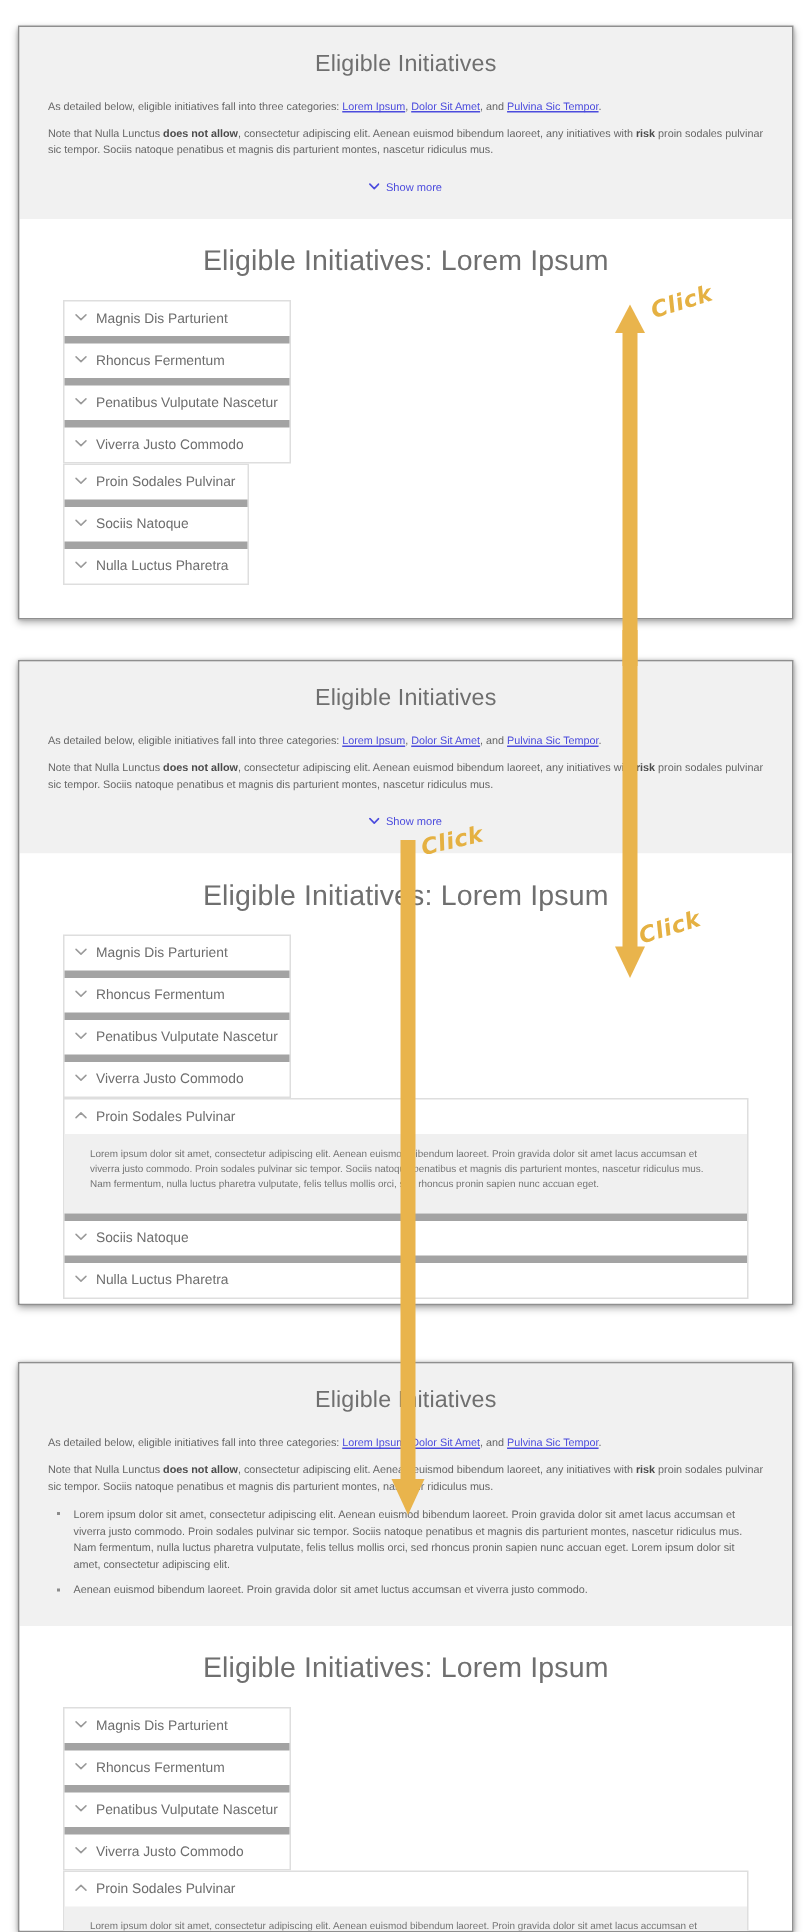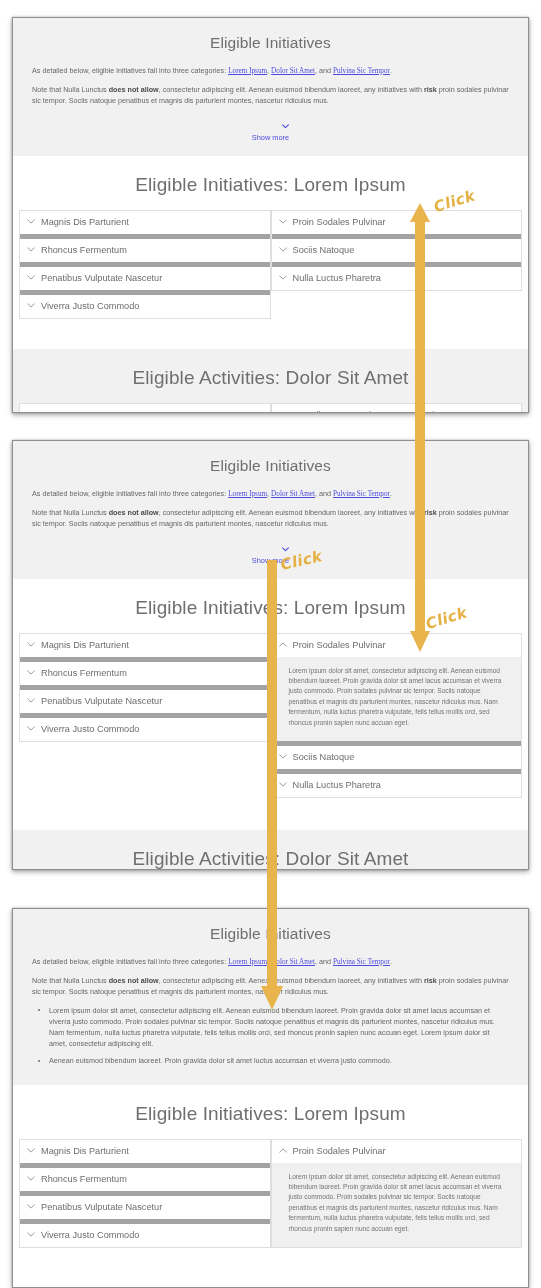--- a/index.html
+++ b/index.html
@@ -46,21 +46,21 @@
 
   .body-wrap { padding: 0 19px 11px; }
   .para {
     font-size: 7.2px;
     line-height: 11.2px;
     color: #666666;
     margin-bottom: 7px;
   }
   .para:last-child { margin-bottom: 0; }
   .para b { color: #4a4a4a; font-weight: bold; }
-  .lnk { color: #4b4bdd; font-family: Liberation Serif, serif; }
+  .lnk { color: #4b4bdd; }
 
   ul.bullets { list-style: none; margin: 0 0 7px 0; padding: 0; }
   ul.bullets li {
     position: relative;
     font-size: 7.2px;
     line-height: 11.2px;
     color: #666666;
     padding-left: 17px;
     margin-bottom: 6px;
   }
@@ -68,34 +68,34 @@
     content: "";
     position: absolute;
     left: 6px; top: 4.6px;
     width: 1.8px; height: 1.8px;
     background: #8c8c8c;
   }
 
   .showmore-row { text-align: center; padding: 1px 0 3px; }
   .showmore {
     display: inline-flex;
-    align-items: flex-end;
+    align-items: center;
     gap: 4px;
     font-size: 7.4px;
     color: #4b4bdd;
     cursor: pointer;
-    flex-direction: column;
   }
   .chev-sm { display: block; }
 
   
   .cols {
     display: flex;
-    padding: 0 6px 0;
+    padding: 0 29px 0;
     align-items: flex-start;
+    flex-direction: column;
   }
   .col { flex: 1 1 0; min-width: 0; }
   .acc {
     border: 1px solid #dedede;
     background: #ffffff;
   }
   .acc-item + .acc-item { border-top: 5px solid #a3a3a3; }
   .acc-head {
     display: flex;
     align-items: flex-start;

